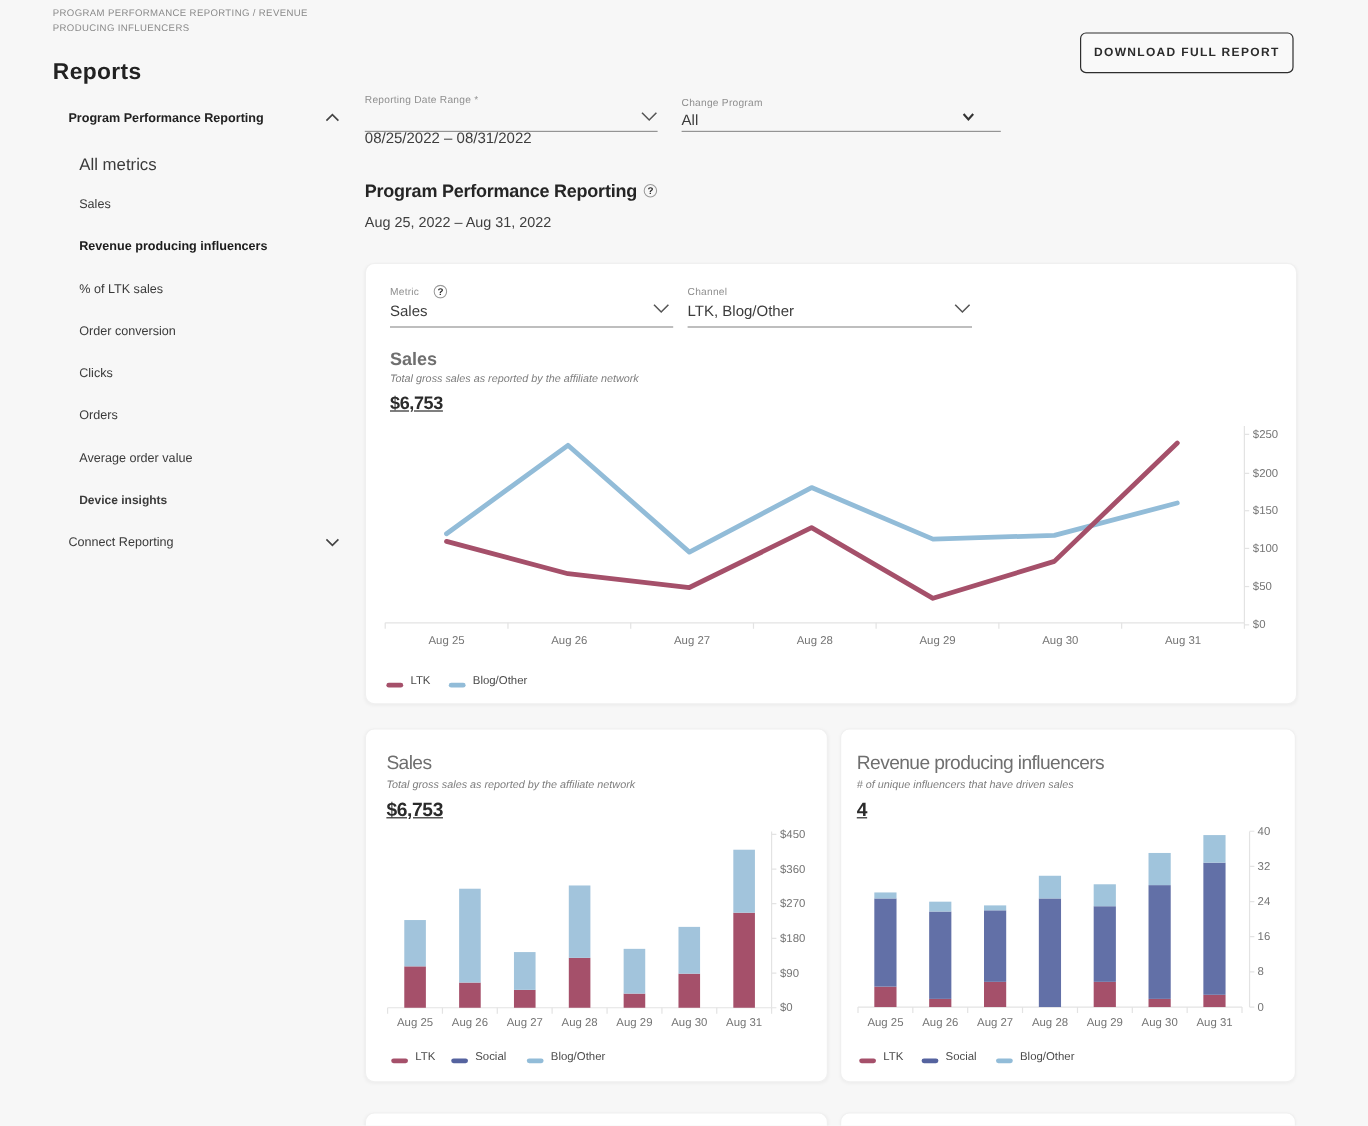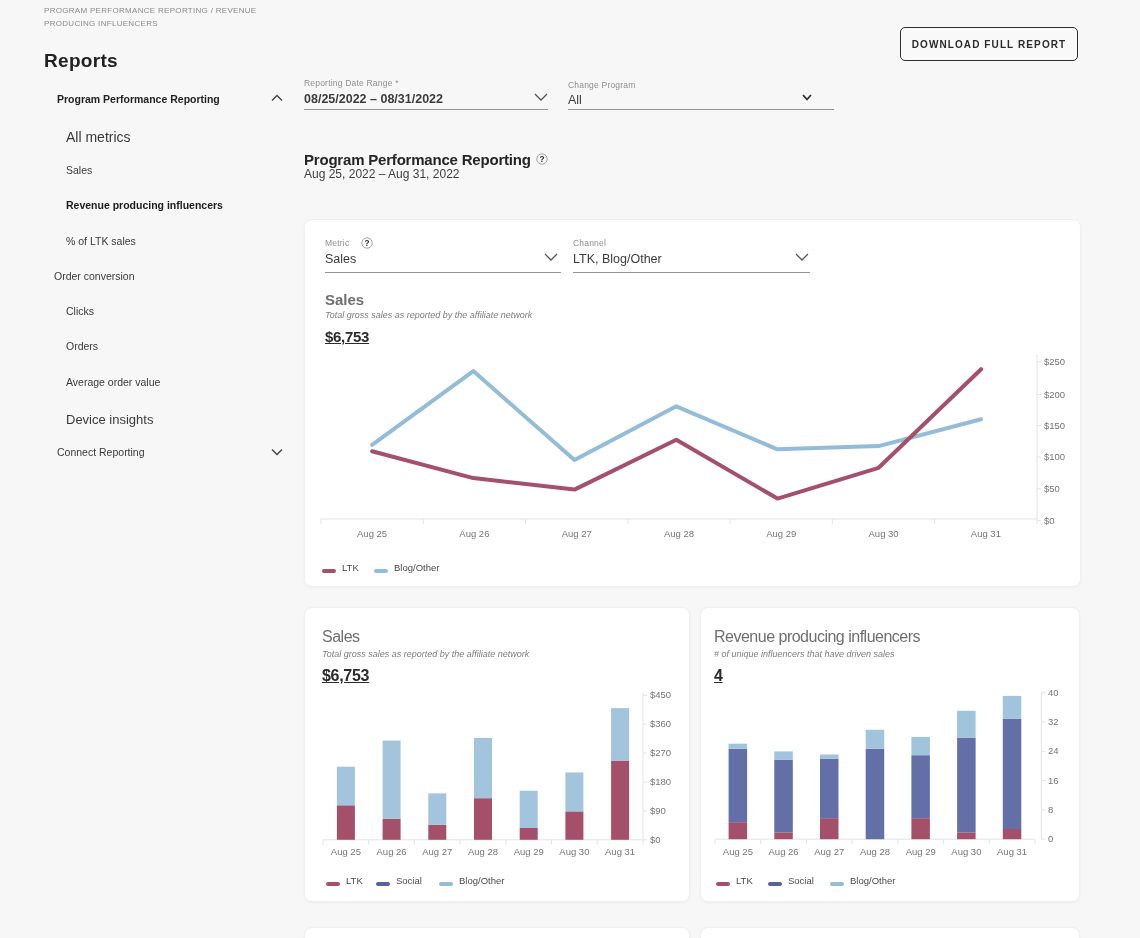--- a/index.html
+++ b/index.html
@@ -26,56 +26,56 @@
 <div class="abs" style="left:44px; top:50px; font-size:19px; font-weight:bold; color:#222; letter-spacing:0.3px;">Reports</div>
 
 <div class="abs" style="left:57px; top:93px; font-size:10.5px; font-weight:bold; color:#222;">Program Performance Reporting</div>
 <svg class="abs" style="left:271px; top:94px;" width="12" height="8" viewBox="0 0 12 8">
     <path d="M1 6.5 L6 1.5 L11 6.5" stroke="#444" stroke-width="1.4" fill="none"></path>
   </svg>
 <div class="abs" style="left:66px; top:129px; font-size:14px; color:#3a3a3a;">All metrics</div>
 <div class="abs" style="left:66px; top:164px; font-size:10.5px; color:#3a3a3a;">Sales</div>
 <div class="abs" style="left:66px; top:199px; font-size:10.5px; font-weight:bold; color:#1c1c1c;">Revenue producing influencers</div>
 <div class="abs" style="left:66px; top:235px; font-size:10.5px; color:#3a3a3a;">% of LTK sales</div>
-<div class="abs" style="left:54px; top:270px; font-size:10.5px; color:#3a3a3a;text-align:center;">Order conversion</div>
+<div class="abs" style="left:66px; top:270px; font-size:10.5px; color:#3a3a3a;text-align:center;">Order conversion</div>
 <div class="abs" style="left:66px; top:305px; font-size:10.5px; color:#3a3a3a;">Clicks</div>
 <div class="abs" style="left:66px; top:340px; font-size:10.5px; color:#3a3a3a;">Orders</div>
 <div class="abs" style="left:66px; top:376px; font-size:10.5px; color:#3a3a3a;">Average order value</div>
-<div class="abs" style="left:66px; top:412px; font-size:13px; color:#3a3a3a;">Device insights</div>
+<div class="abs" style="left:66px; top:412px; font-size:10px; color:#3a3a3a;font-weight:bold;">Device insights</div>
 <div class="abs" style="left:57px; top:446px; font-size:10.5px; color:#3a3a3a;">Connect Reporting</div>
 <svg class="abs" style="left:271px; top:448px;" width="12" height="8" viewBox="0 0 12 8">
     <path d="M1 1.5 L6 6.5 L11 1.5" stroke="#444" stroke-width="1.4" fill="none"></path>
   </svg>
 
 <div class="abs" style="left:900px; top:27px; width:178px; height:34px; border:1.5px solid #2e2e2e; border-radius:5px; background:#f9f9f9; display:flex; align-items:center; justify-content:center; font-size:10px; font-weight:bold; letter-spacing:1.1px; color:#2b2b2b;">DOWNLOAD FULL REPORT</div>
 
 <div class="abs" style="left:304px; top:78px;">
   <div class="lbl">Reporting Date Range *</div>
-  <div class="val" style="margin-top:4px;font-weight:bold;">08/25/2022 – 08/31/2022</div>
+  <div class="val" style="margin-top:20px;">08/25/2022 – 08/31/2022</div>
 </div>
 <div class="abs uline" style="left:304px; top:109px; width:244px;"></div>
 <svg class="abs" style="left:534px; top:93px;" width="14" height="8" viewBox="0 0 14 8">
     <path d="M1 1 L7 7 L13 1" stroke="#555" stroke-width="1.3" fill="none"></path>
   </svg>
 
 <div class="abs" style="left:568px; top:80px;">
   <div class="lbl">Change Program</div>
   <div class="val" style="margin-top:3px;">All</div>
 </div>
 <div class="abs uline" style="left:568px; top:109px; width:266px;"></div>
 <svg class="abs" style="left:802px; top:94px;" width="10" height="7" viewBox="0 0 10 7">
     <path d="M1 1 L5 5.5 L9 1" stroke="#333" stroke-width="1.8" fill="none"></path>
   </svg>
 
 <div class="abs" style="left:304px; top:151px; font-size:15px; font-weight:bold; color:#252525; letter-spacing:-0.2px;">Program Performance Reporting</div>
 <svg class="abs" style="left:536px; top:153px;" width="12" height="12" viewBox="0 0 12 12">
     <circle cx="6" cy="6" r="5.2" fill="none" stroke="#9a9a9a" stroke-width="0.9"></circle>
     <text x="6" y="8.8" text-anchor="middle" font-size="8.2" font-weight="bold" fill="#2e2e2e">?</text>
   </svg>
-<div class="abs" style="left:304px; top:167px; font-size:12px; color:#3f3f3f;">Aug 25, 2022 – Aug 31, 2022</div>
+<div class="abs" style="left:304px; top:178px; font-size:12px; color:#3f3f3f;">Aug 25, 2022 – Aug 31, 2022</div>
 
 <div class="card" style="left:304px; top:219px; width:777px; height:368px;"></div>
 
 <div class="abs" style="left:325px; top:238px;">
   <div class="lbl">Metric</div>
   <div class="val" style="margin-top:4px;">Sales</div>
 </div>
 <svg class="abs" style="left:361px; top:237px;" width="12" height="12" viewBox="0 0 12 12">
     <circle cx="6" cy="6" r="5.2" fill="none" stroke="#9a9a9a" stroke-width="0.9"></circle>
     <text x="6" y="8.8" text-anchor="middle" font-size="8.2" font-weight="bold" fill="#2e2e2e">?</text>

